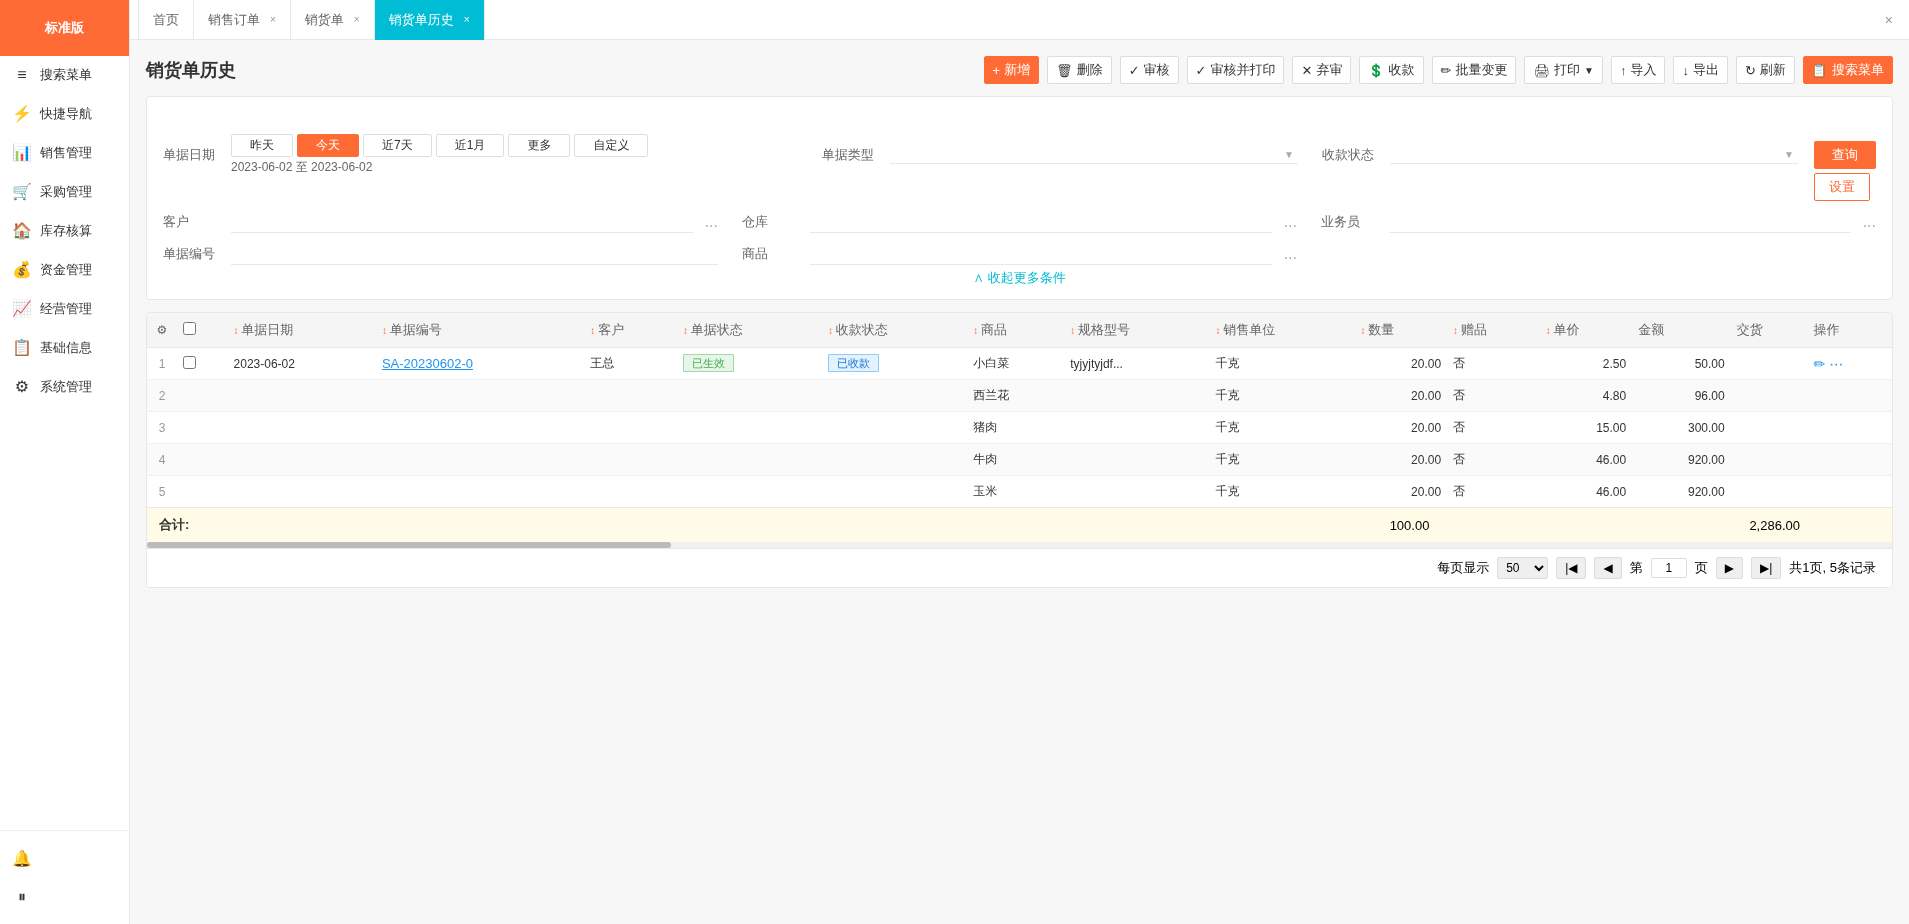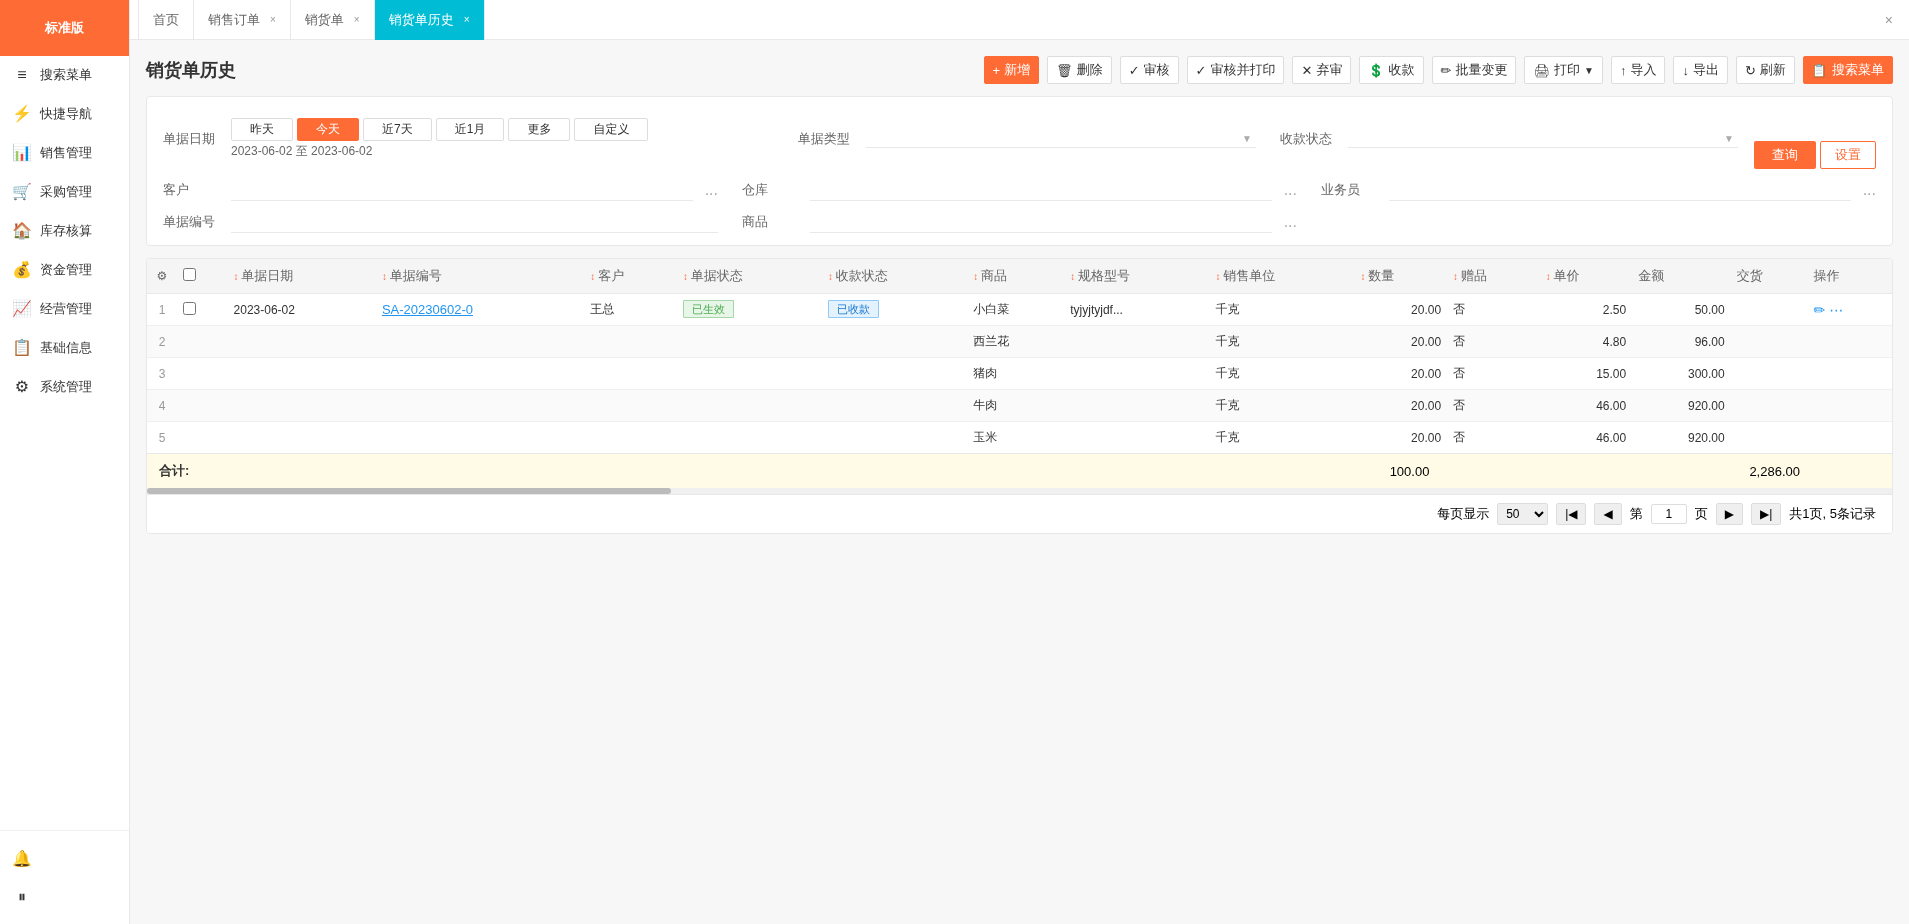--- a/index.html
+++ b/index.html
@@ -184,21 +184,21 @@
     }
     .set-btn {
       background: #fff;
       color: #ff6b35;
       border: 1px solid #ff6b35;
       padding: 4px 14px;
       cursor: pointer;
       border-radius: 2px;
       font-size: 13px;
     }
-    .query-actions { display: flex; flex-direction: row; gap: 4px; align-items: flex-start; margin-top: 32px; }
+    .query-actions { display: flex; flex-direction: column; gap: 4px; align-items: flex-start; margin-top: 32px; }
 
     
     .table-wrap {
       background: #fff;
       border: 1px solid #e8e8e8;
       border-radius: 4px;
       overflow: hidden;
     }
     table { width: 100%; border-collapse: collapse; }
     th {
@@ -469,20 +469,23 @@
           <input class="filter-input" type="text" placeholder="" style="">
         </div>
         <div class="filter-item" style="flex:1; margin-left: 24px;">
           <span class="filter-label">商品</span>
           <input class="filter-input" type="text" placeholder="" style="">
           <span class="filter-dots">...</span>
         </div>
         <div style="flex:1; margin-left:24px;"></div>
       </div>
 
+      <div class="collapse-bar">
+        <span>∧ 收起更多条件</span>
+      </div>
     </div>
 
     <div class="table-wrap">
       <table>
         <thead>
           <tr>
             <th class="col-settings">⚙</th>
             <th><input type="checkbox" style=""></th>
             <th class="th-sortable"><span>单据日期</span></th>
             <th class="th-sortable"><span>单据编号</span></th>

